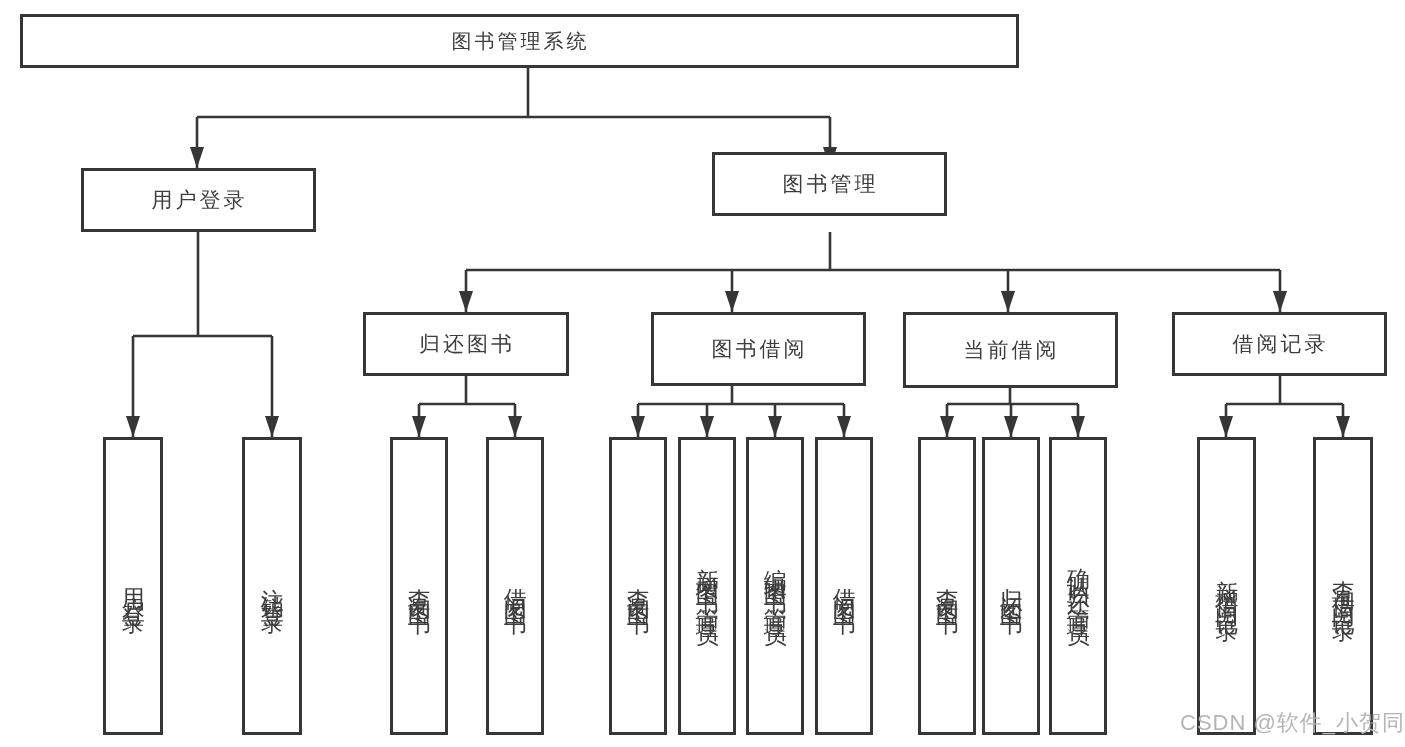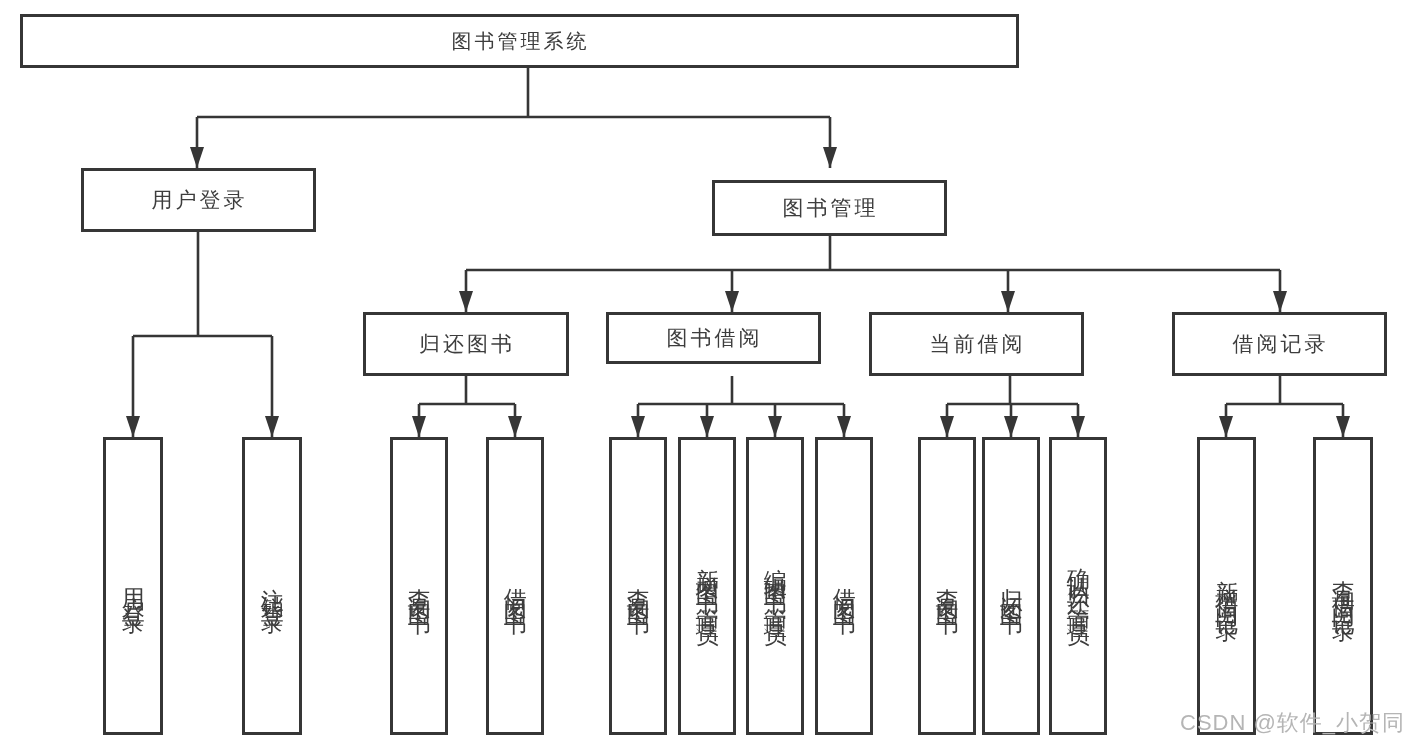--- a/index.html
+++ b/index.html
@@ -91,31 +91,31 @@
     </g>
   </svg>
 
   <div class="box root" style="left:20px;top:14px;width:999px;height:54px">
     <span class="h-label">图书管理系统</span>
   </div>
 
   <div class="box" style="left:81px;top:168px;width:235px;height:64px">
     <span class="h-label">用户登录</span>
   </div>
-  <div class="box" style="left:712px;top:180px;width:235px;height:56px">
+  <div class="box" style="left:712px;top:152px;width:235px;height:64px">
     <span class="h-label">图书管理</span>
   </div>
 
   <div class="box" style="left:363px;top:312px;width:206px;height:64px">
     <span class="h-label">归还图书</span>
   </div>
-  <div class="box" style="left:606px;top:312px;width:215px;height:52px">
+  <div class="box" style="left:651px;top:312px;width:215px;height:74px">
     <span class="h-label">图书借阅</span>
   </div>
-  <div class="box" style="left:869px;top:312px;width:215px;height:64px">
+  <div class="box" style="left:903px;top:312px;width:215px;height:76px">
     <span class="h-label">当前借阅</span>
   </div>
   <div class="box" style="left:1172px;top:312px;width:215px;height:64px">
     <span class="h-label">借阅记录</span>
   </div>
 
   <div class="box" style="left:103px;top:437px;width:60px;height:298px">
     <span class="v-label">用户登录</span>
   </div>
   <div class="box" style="left:242px;top:437px;width:60px;height:298px">

